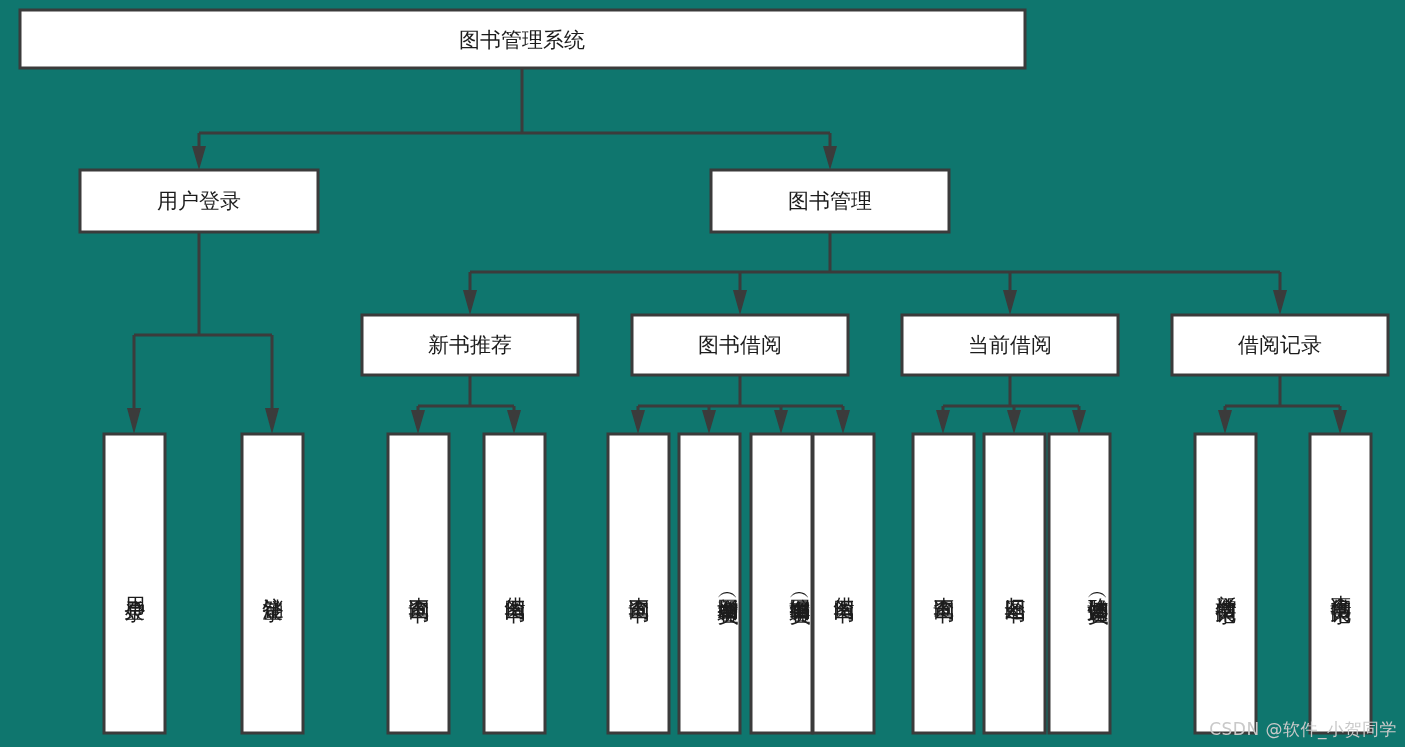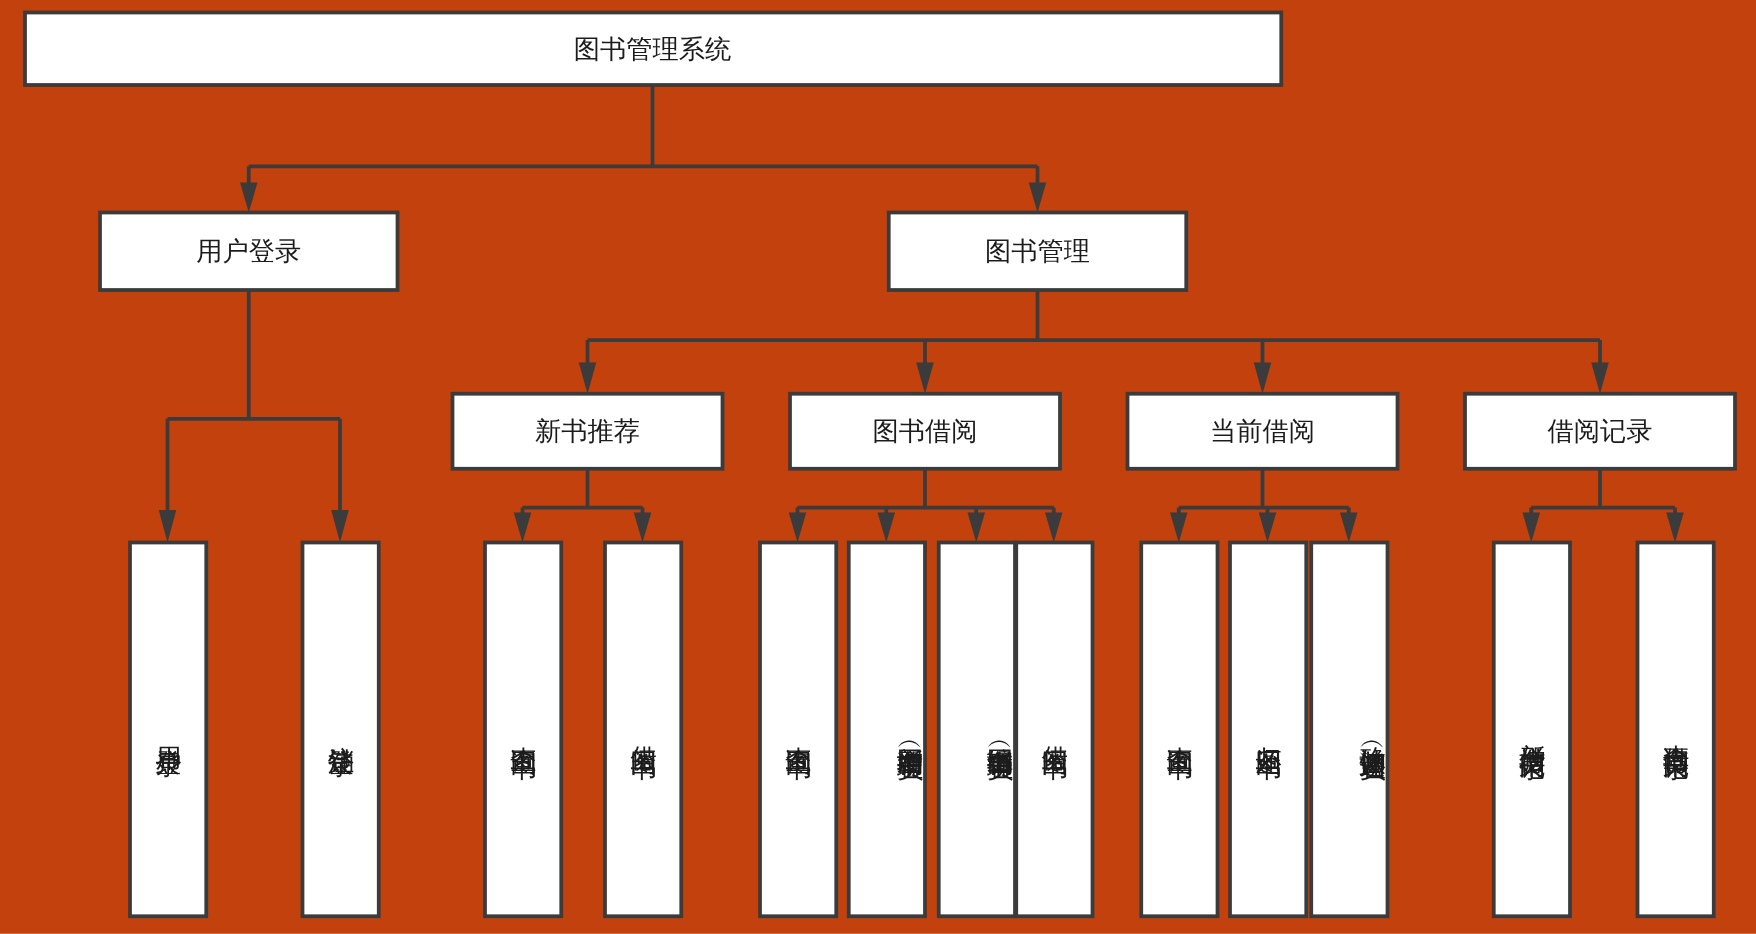--- a/index.html
+++ b/index.html
@@ -1,21 +1,21 @@
 <!DOCTYPE html>
 <html><head>
 <meta charset="utf-8">
 <style>
   html,body{margin:0;padding:0;background:#ffffff;}
   body{
     width:1405px;height:747px;
     font-family:"DejaVu Sans","Liberation Sans",sans-serif;
     overflow:hidden;
   }
-  #diagram-root{position:relative;width:1405px;height:747px;background:#c2410c;}
+  #diagram-root{position:relative;width:1405px;height:747px;background:#0f766e;}
   svg#tree{position:absolute;left:0;top:0;width:1405px;height:747px;display:block;}
   .box-rect{fill:#ffffff;stroke:#3b3b3b;stroke-width:3;}
   .link-line{stroke:#3b3b3b;stroke-width:3;fill:none;stroke-linecap:butt;}
   .arrow-head{fill:#3b3b3b;}
   .node-label-h{
     font-family:"DejaVu Sans","Liberation Sans",sans-serif;
     font-size:21px;fill:#1c1c1c;text-anchor:middle;dominant-baseline:middle;
   }
   .watermark{
     position:absolute;right:8px;bottom:6px;
@@ -160,13 +160,14 @@
   <div class="leaf-label" style="position:absolute;left:751px;top:434px;width:61px;height:299px;display:flex;align-items:flex-start;justify-content:center;writing-mode:vertical-rl;text-orientation:upright;font-size:21px;color:#1c1c1c;line-height:1.18;letter-spacing:1px;padding-top:4px;box-sizing:border-box;">编辑图书（管理员）</div>
   <div class="leaf-label" style="position:absolute;left:813px;top:434px;width:61px;height:299px;display:flex;align-items:center;justify-content:center;writing-mode:vertical-rl;text-orientation:upright;font-size:21px;color:#1c1c1c;line-height:1.18;letter-spacing:2px;">借阅图书</div>
 
   <div class="leaf-label" style="position:absolute;left:913px;top:434px;width:61px;height:299px;display:flex;align-items:center;justify-content:center;writing-mode:vertical-rl;text-orientation:upright;font-size:21px;color:#1c1c1c;line-height:1.18;letter-spacing:2px;">查询图书</div>
   <div class="leaf-label" style="position:absolute;left:984px;top:434px;width:61px;height:299px;display:flex;align-items:center;justify-content:center;writing-mode:vertical-rl;text-orientation:upright;font-size:21px;color:#1c1c1c;line-height:1.18;letter-spacing:2px;">归还图书</div>
   <div class="leaf-label" style="position:absolute;left:1049px;top:434px;width:61px;height:299px;display:flex;align-items:flex-start;justify-content:center;writing-mode:vertical-rl;text-orientation:upright;font-size:21px;color:#1c1c1c;line-height:1.18;letter-spacing:1px;padding-top:4px;box-sizing:border-box;">确认归还（管理员）</div>
 
   <div class="leaf-label" style="position:absolute;left:1195px;top:434px;width:61px;height:299px;display:flex;align-items:center;justify-content:center;writing-mode:vertical-rl;text-orientation:upright;font-size:21px;color:#1c1c1c;line-height:1.18;letter-spacing:2px;">新增借阅记录</div>
   <div class="leaf-label" style="position:absolute;left:1310px;top:434px;width:61px;height:299px;display:flex;align-items:center;justify-content:center;writing-mode:vertical-rl;text-orientation:upright;font-size:21px;color:#1c1c1c;line-height:1.18;letter-spacing:2px;">查询借阅记录</div>
 
+  <div class="watermark">CSDN @软件_小贺同学</div>
 </div>
 
 </body></html>

